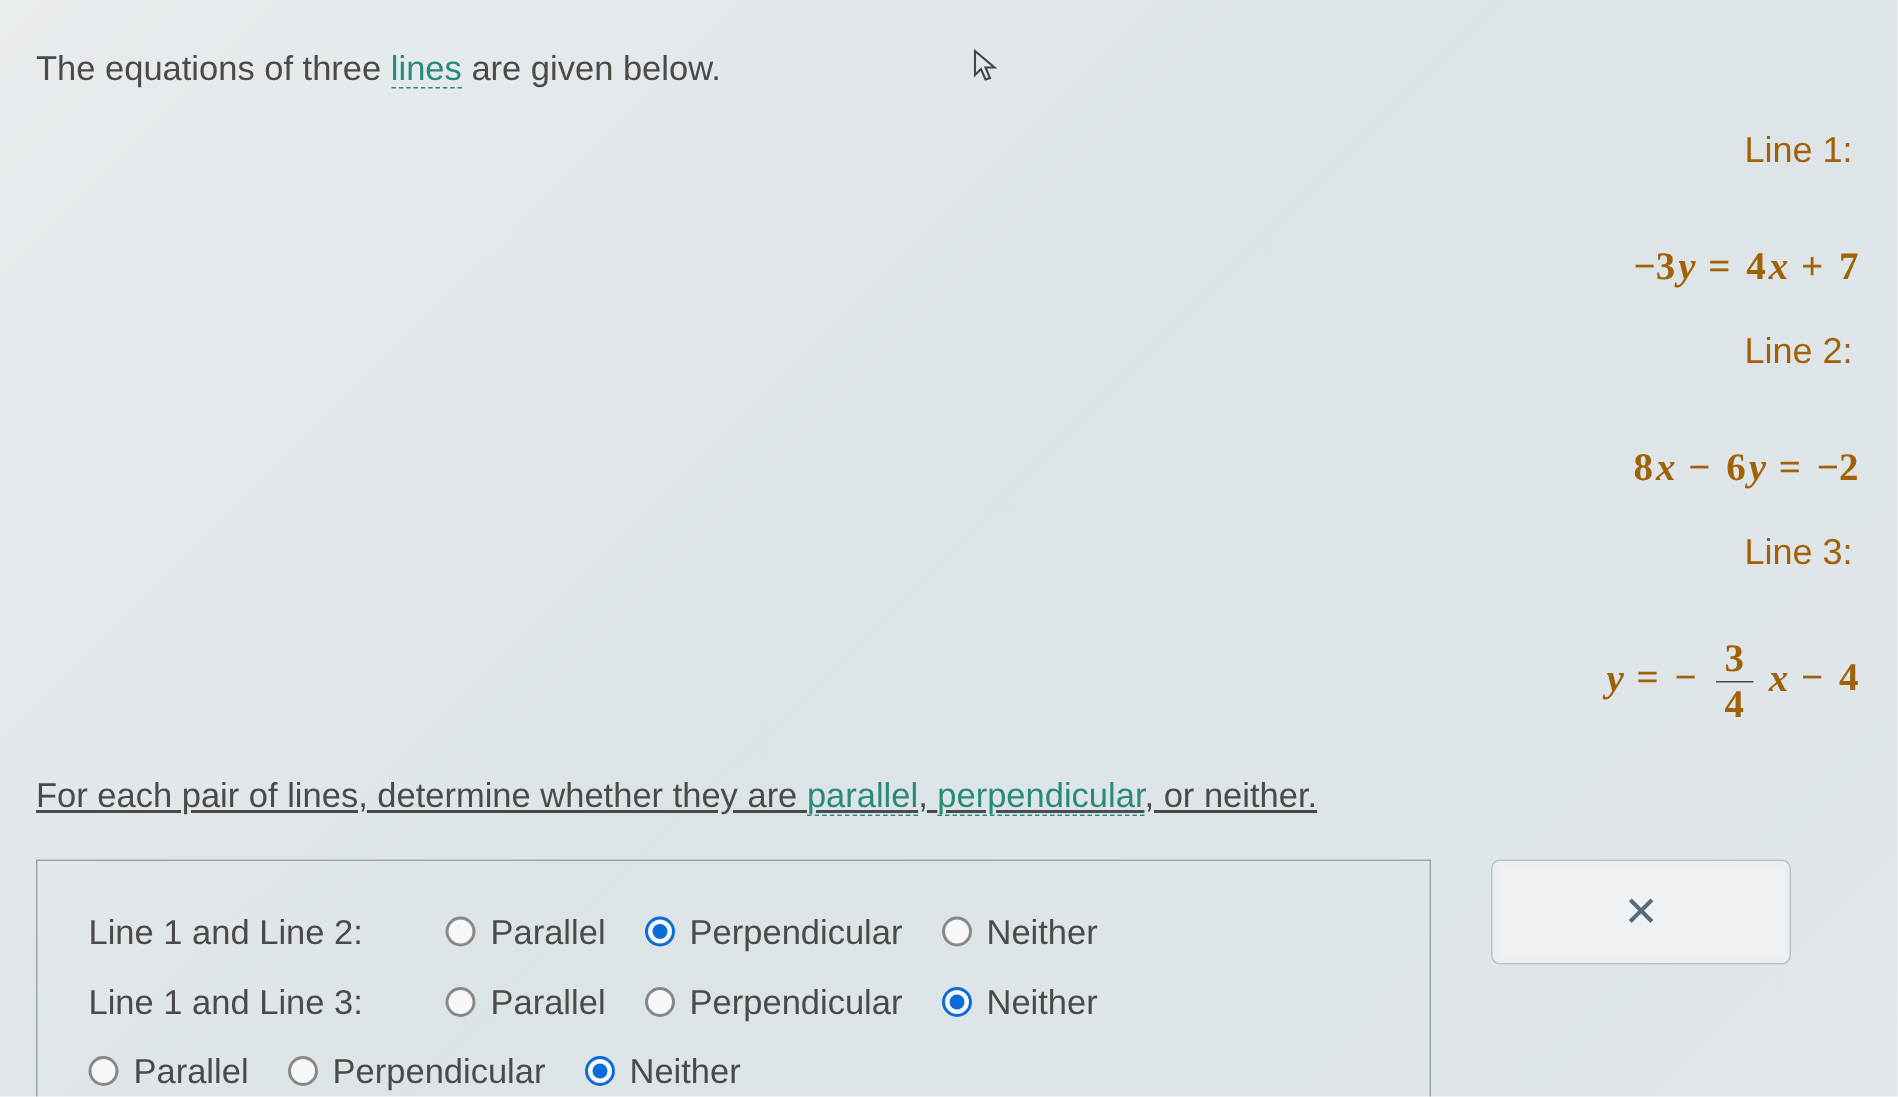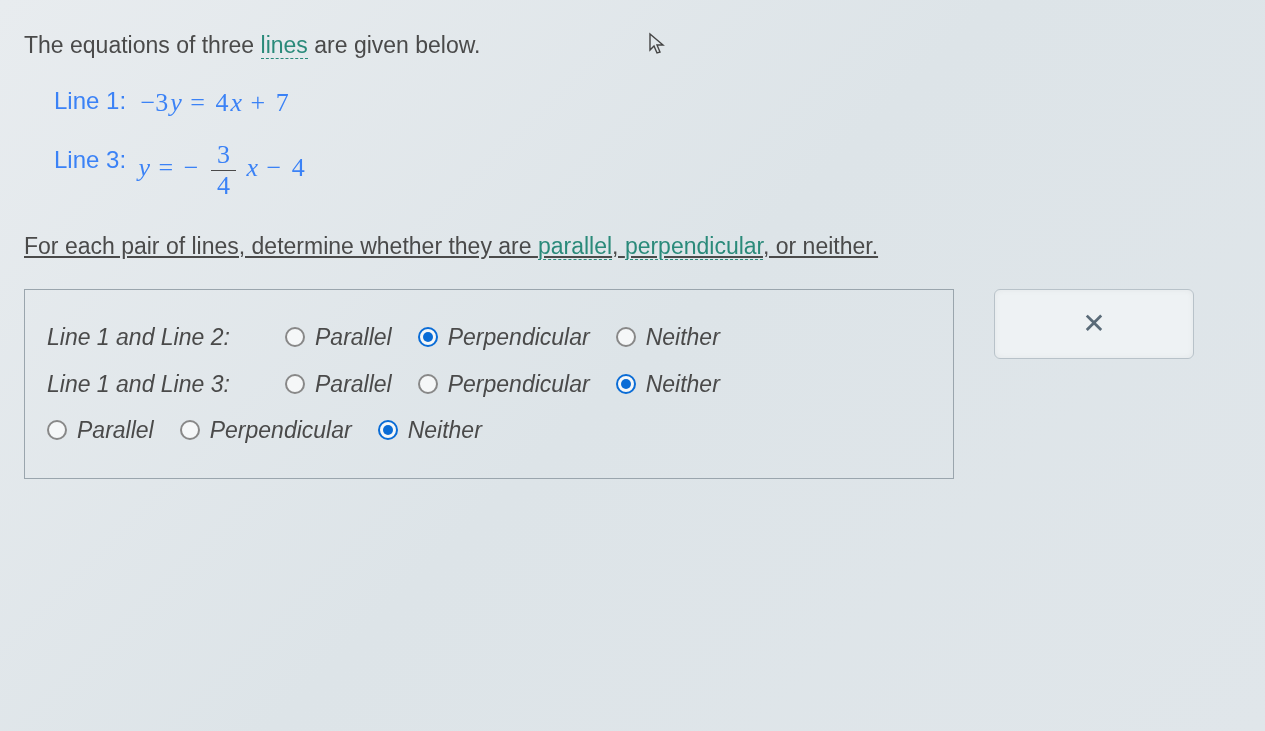--- a/index.html
+++ b/index.html
@@ -13,36 +13,36 @@
       font-size: 23px;
       line-height: 1.5;
     }
     .intro { margin-bottom: 18px; }
     .term-link {
       color: #2a8a7a;
       border-bottom: 1px dashed #2a8a7a;
       text-decoration: none;
     }
     .equations { margin: 0 0 30px 30px; }
-    .eq-line { margin: 20px 0; font-family: 'Times New Roman', Times, serif; font-size: 26px; color: #3b82f6; display: flex; align-items: flex-start; }
+    .eq-line { margin: 20px 0; font-family: 'Times New Roman', Times, serif; font-size: 26px; color: #a16207; display: flex; align-items: flex-end; flex-direction: column; }
     .eq-line .lbl { font-family: Arial, Helvetica, sans-serif; font-size: 24px; margin-right: 6px; }
-    .math { font-style: italic; }
+    .math { font-style: italic; font-weight: bold; }
     .math .op { font-style: normal; padding: 0 2px; }
     .frac { display: inline-flex; flex-direction: column; align-items: center; vertical-align: middle; margin: 0 4px; font-style: normal; line-height: 1; }
     .frac .num { border-bottom: 1.5px solid #4a4a4a; padding: 0 6px 2px; }
     .frac .den { padding: 2px 6px 0; }
     .instruction { margin: 30px 0 26px 0; text-decoration: underline; }
     .answer-wrap { display: flex; align-items: flex-start; gap: 40px; }
     .answer-box {
       border: 1.5px solid #9aa5ad;
       padding: 18px 22px;
       background: rgba(255,255,255,0.02);
       width: 930px;
     }
-    .answer-row { display: flex; align-items: center; margin: 12px 0; gap: 8px; font-style: italic; }
+    .answer-row { display: flex; align-items: center; margin: 12px 12px; gap: 8px; }
     .pair-label { width: 230px; }
     .opt { display: inline-flex; align-items: center; margin-right: 18px; }
     .radio {
       width: 20px; height: 20px; border: 2px solid #888; border-radius: 50%;
       display: inline-flex; align-items: center; justify-content: center;
       margin-right: 10px; background: #f5f7f8;
     }
     .radio.selected { border-color: #0a6cd6; }
     .radio.selected::after {
       content: ""; width: 10px; height: 10px; border-radius: 50%;
@@ -76,20 +76,30 @@
 
 <div class="equations">
   <div class="eq-line">
     <span class="lbl">Line 1:</span>&nbsp;
     <span class="math">
       <span class="op">−3</span><span>y</span>
       <span class="op">=</span>
       <span class="op">4</span><span>x</span>
       <span class="op">+</span>
       <span class="op">7</span>
+    </span>
+  </div>
+  <div class="eq-line">
+    <span class="lbl">Line 2:</span>&nbsp;
+    <span class="math">
+      <span class="op">8</span><span>x</span>
+      <span class="op">−</span>
+      <span class="op">6</span><span>y</span>
+      <span class="op">=</span>
+      <span class="op">−2</span>
     </span>
   </div>
   <div class="eq-line">
     <span class="lbl">Line 3:</span>&nbsp;
     <span class="math">
       <span>y</span>
       <span class="op">=</span>
       <span class="op">−</span>
       <span class="frac">
         <span class="num">3</span>

